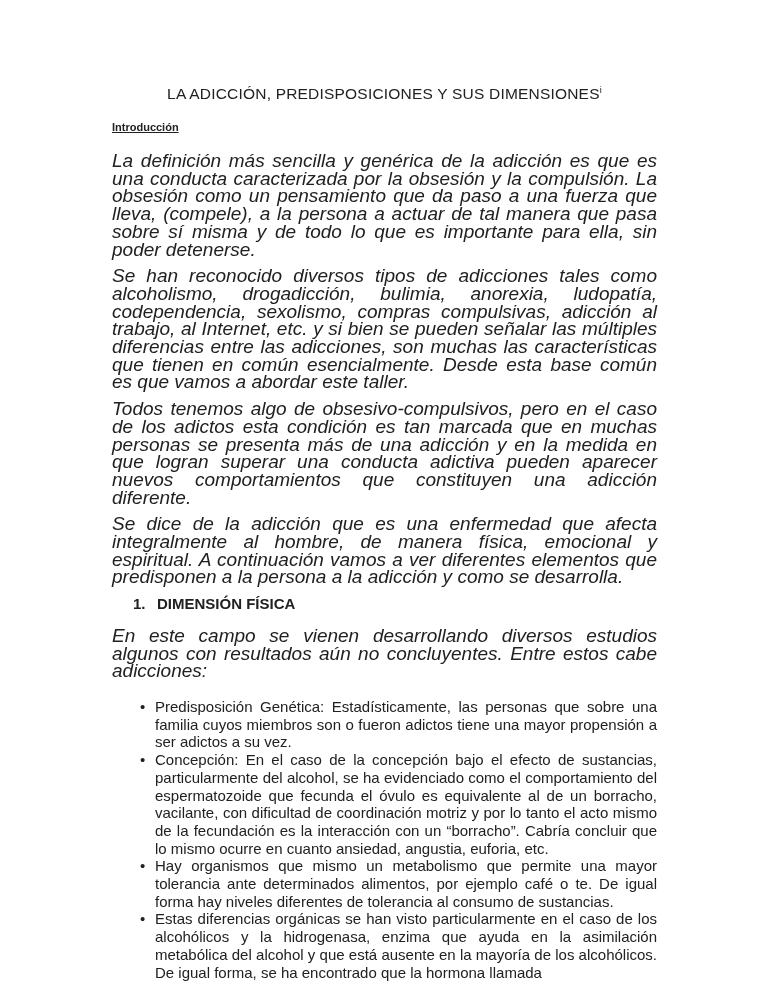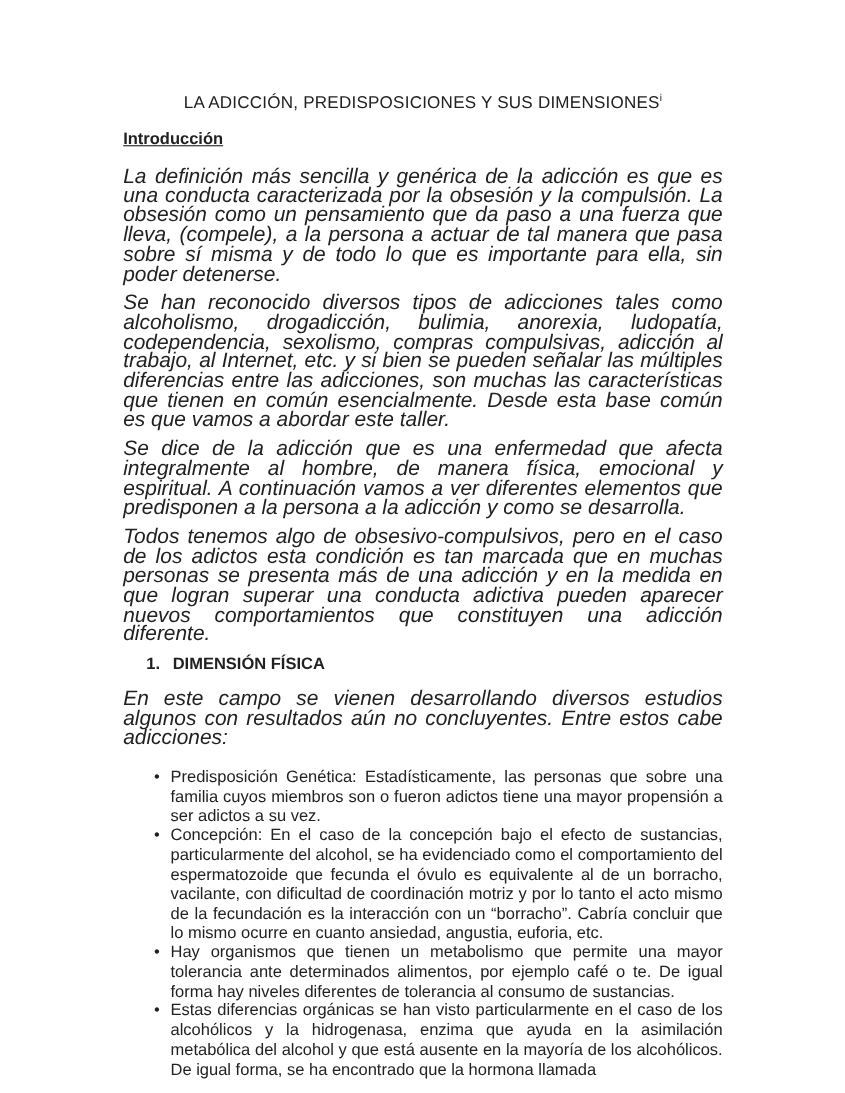--- a/index.html
+++ b/index.html
@@ -27,21 +27,21 @@
     letter-spacing: 0.2px;
     white-space: nowrap;
   }
   .doc-title sup {
     font-size: 9px;
     line-height: 0;
     vertical-align: super;
   }
   .intro-heading {
     margin: 0 0 16px 0;
-    font-size: 15px;
+    font-size: 11px;
     font-weight: bold;
     line-height: 18px;
     text-decoration: underline;
   }
   .body-par {
     margin: 0 0 9px 0;
     font-size: 19px;
     line-height: 17.7px;
     text-align: justify;
     font-style: italic;
@@ -84,42 +84,42 @@
 <body>
 
 <div class="page">
 
   <h1 class="doc-title"><span>LA ADICCIÓN, PREDISPOSICIONES Y SUS DIMENSIONES</span><sup>i</sup></h1>
 
   <h2 class="intro-heading">Introducción</h2>
 
   <p class="body-par">La definición más sencilla y genérica de la adicción es que es una conducta caracterizada por la obsesión y la compulsión. La obsesión como un pensamiento que da paso a una fuerza que lleva, (compele), a la persona a actuar de tal manera que pasa sobre sí misma y de todo lo que es importante para ella, sin poder detenerse.</p>
   <p class="body-par">Se han reconocido diversos tipos de adicciones tales como alcoholismo, drogadicción, bulimia, anorexia, ludopatía, codependencia, sexolismo, compras compulsivas, adicción al trabajo, al Internet, etc. y si bien se pueden señalar las múltiples diferencias entre las adicciones, son muchas las características que tienen en común esencialmente. Desde esta base común es que vamos a abordar este taller.</p>
+  <p class="body-par">Todos tenemos algo de obsesivo-compulsivos, pero en el caso de los adictos esta condición es tan marcada que en muchas personas se presenta más de una adicción y en la medida en que logran superar una conducta adictiva pueden aparecer nuevos comportamientos que constituyen una adicción diferente.</p>
   <p class="body-par">Se dice de la adicción  que es una enfermedad que afecta integralmente al hombre, de manera física, emocional y espiritual. A continuación vamos a ver diferentes elementos que predisponen a la persona a la adicción y como se desarrolla.</p>
-  <p class="body-par">Todos tenemos algo de obsesivo-compulsivos, pero en el caso de los adictos esta condición es tan marcada que en muchas personas se presenta más de una adicción y en la medida en que logran superar una conducta adictiva pueden aparecer nuevos comportamientos que constituyen una adicción diferente.</p>
 
   <h3 class="num-heading">
     <span class="num">1.</span>
     <span>DIMENSIÓN FÍSICA</span>
   </h3>
 
   <p class="body-par lead-par">En este campo se vienen desarrollando diversos estudios algunos con resultados aún no concluyentes. Entre estos cabe adicciones:</p>
 
   <ul class="bullet-list">
     <li>
       <span class="bullet">•</span>
       <span class="li-text">Predisposición Genética: Estadísticamente, las personas que sobre una familia cuyos miembros son o fueron adictos tiene una mayor propensión a ser adictos a su vez.</span>
     </li>
     <li>
       <span class="bullet">•</span>
       <span class="li-text">Concepción: En el caso de la concepción bajo el efecto de sustancias, particularmente del alcohol, se ha evidenciado como el comportamiento del espermatozoide que fecunda el óvulo es equivalente al de un borracho, vacilante, con dificultad de coordinación motriz y por lo tanto el acto mismo de la fecundación es la interacción con un “borracho”. Cabría concluir que lo mismo ocurre en cuanto ansiedad, angustia, euforia, etc.</span>
     </li>
     <li>
       <span class="bullet">•</span>
-      <span class="li-text">Hay organismos que tienen un metabolismo que permite una mayor tolerancia ante determinados alimentos, por ejemplo café o te. De igual forma hay niveles diferentes de tolerancia al consumo de sustancias.</span>
+      <span class="li-text">Hay organismos que mismo un metabolismo que permite una mayor tolerancia ante determinados alimentos, por ejemplo café o te. De igual forma hay niveles diferentes de tolerancia al consumo de sustancias.</span>
     </li>
     <li>
       <span class="bullet">•</span>
       <span class="li-text">Estas diferencias orgánicas se han visto particularmente en el caso de los alcohólicos y la hidrogenasa, enzima que ayuda en la asimilación metabólica del alcohol y que está ausente en la mayoría de los alcohólicos. De igual forma, se ha encontrado que la hormona llamada</span>
     </li>
   </ul>
 
 </div>
 
 </body></html>

